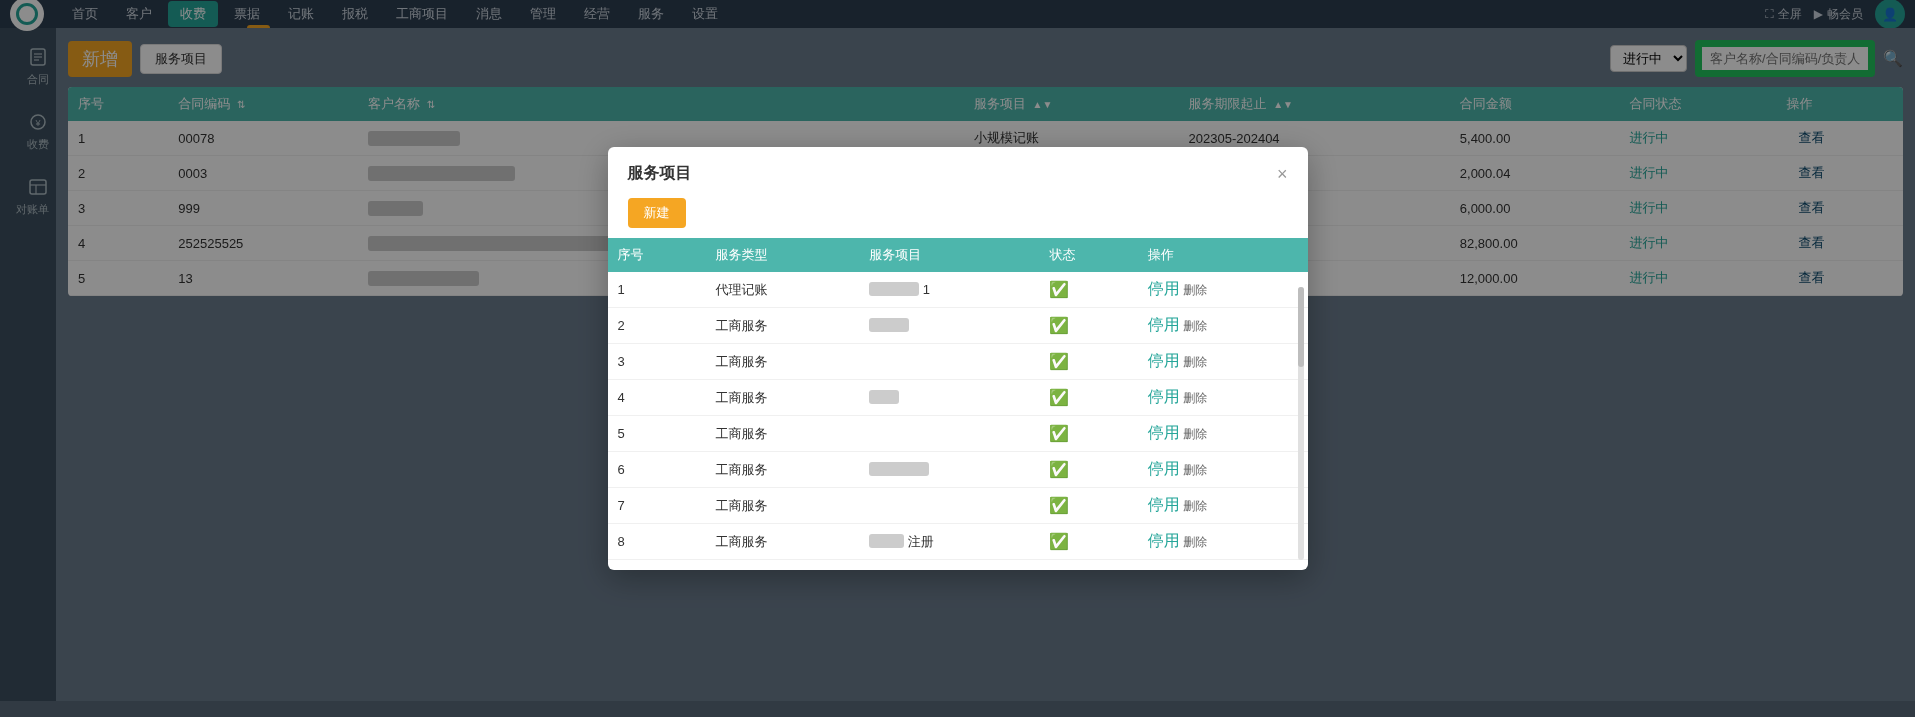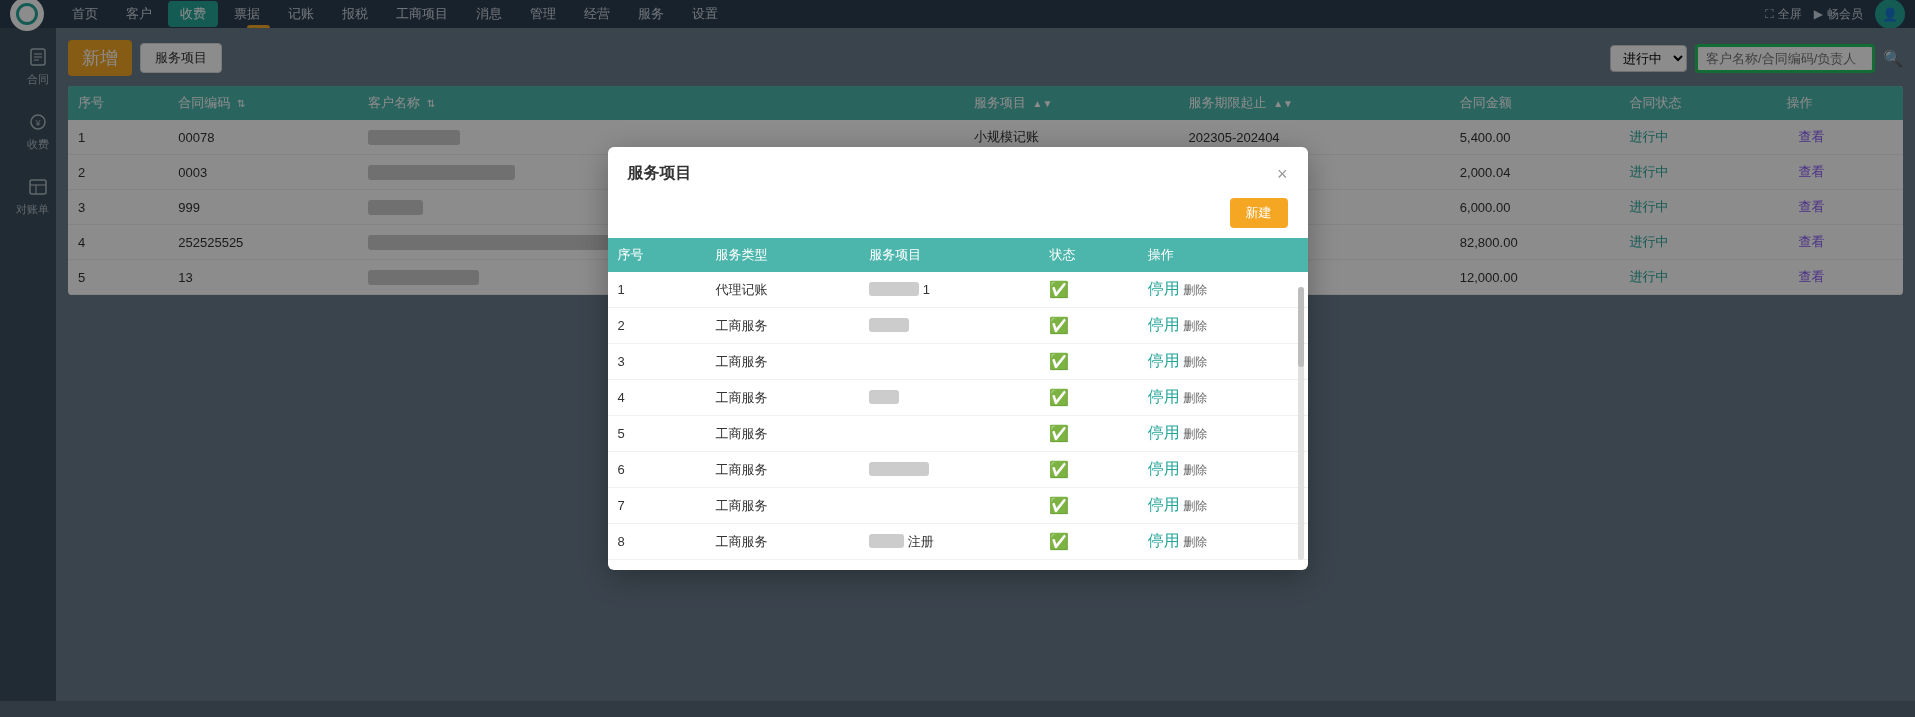--- a/index.html
+++ b/index.html
@@ -156,21 +156,21 @@
     }
     .status-select {
       padding: 4px 8px;
       border: 1px solid #ccc;
       border-radius: 4px;
       font-size: 13px;
       background: #fff;
     }
     .search-input {
       padding: 4px 8px;
-      border: 3px solid #22c55e;
+      border: 7px solid #22c55e;
       border-radius: 4px;
       font-size: 13px;
       width: 180px;
     }
     .search-btn {
       background: none;
       border: none;
       cursor: pointer;
       font-size: 16px;
       color: #666;
@@ -214,21 +214,21 @@
       border-radius: 3px;
       color: transparent;
       user-select: none;
       display: inline-block;
     }
     .status-badge {
       color: #26a69a;
       font-size: 13px;
     }
     .action-link {
-      color: #8b5cf6;
+      color: #0c4a6e;
       cursor: pointer;
       text-decoration: none;
       margin-left: 12px;
     }
 
     
     .overlay {
       position: fixed;
       top: 0; left: 0; right: 0; bottom: 0;
       background: rgba(0,0,0,0.45);
@@ -265,21 +265,21 @@
       background: none;
       border: none;
       font-size: 18px;
       cursor: pointer;
       color: #999;
       line-height: 1;
     }
     .modal-toolbar {
       padding: 4px 20px 10px;
       display: flex;
-      justify-content: flex-end;
+      justify-content: flex-start;
     }
     .btn-modal-new {
       background: #f5a623;
       color: #fff;
       border: none;
       padding: 6px 16px;
       border-radius: 4px;
       cursor: pointer;
       font-size: 13px;
     }

